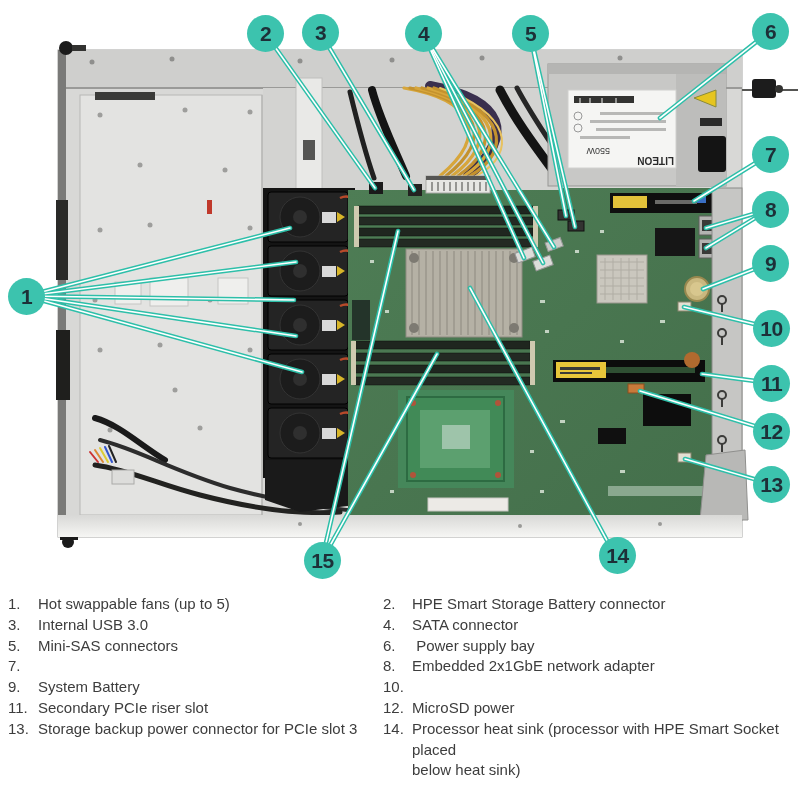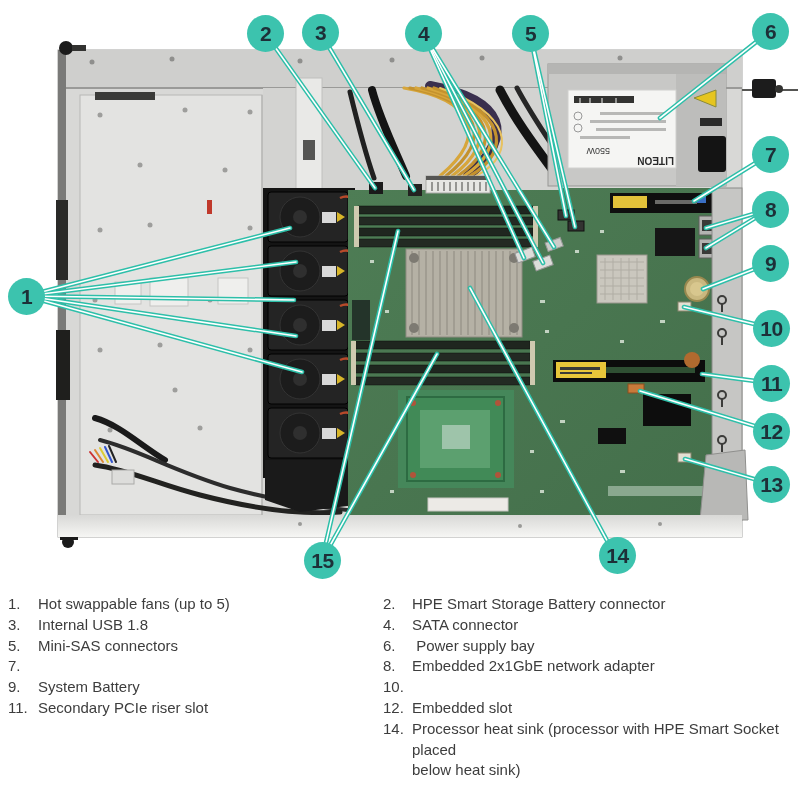--- a/index.html
+++ b/index.html
@@ -454,37 +454,41 @@
 
 <div class="legend">
   <div class="cols">
     <div class="colL">
       <div class="li">
             <span class="n">1.</span>
             <span class="t">Hot swappable fans (up to 5)</span>
           </div>
       <div class="li">
             <span class="n">3.</span>
-            <span class="t">Internal USB 1.8</span>
+            <span class="t">Internal USB 3.0</span>
           </div>
       <div class="li">
             <span class="n">5.</span>
             <span class="t">Mini-SAS connectors</span>
           </div>
       <div class="li">
             <span class="n">7.</span>
           </div>
       <div class="li">
             <span class="n">9.</span>
             <span class="t">System Battery</span>
           </div>
       <div class="li">
             <span class="n">11.</span>
             <span class="t">Secondary PCIe riser slot</span>
           </div>
+      <div class="li">
+            <span class="n">13.</span>
+            <span class="t">Storage backup power connector for PCIe slot 3</span>
+          </div>
     </div>
     <div class="colR">
       <div class="li">
             <span class="n">2.</span>
             <span class="t">HPE Smart Storage Battery connector</span>
           </div>
       <div class="li">
             <span class="n">4.</span>
             <span class="t">SATA connector</span>
           </div>
@@ -494,21 +498,21 @@
           </div>
       <div class="li">
             <span class="n">8.</span>
             <span class="t">Embedded 2x1GbE network adapter</span>
           </div>
       <div class="li">
             <span class="n">10.</span>
           </div>
       <div class="li">
             <span class="n">12.</span>
-            <span class="t">Embedded slot</span>
+            <span class="t">MicroSD power</span>
           </div>
       <div class="li">
             <span class="n">14.</span>
             <span class="t">Processor heat sink (processor with HPE Smart Socket placed
 below heat sink)</span>
           </div>
     </div>
   </div>
 
 </div>

